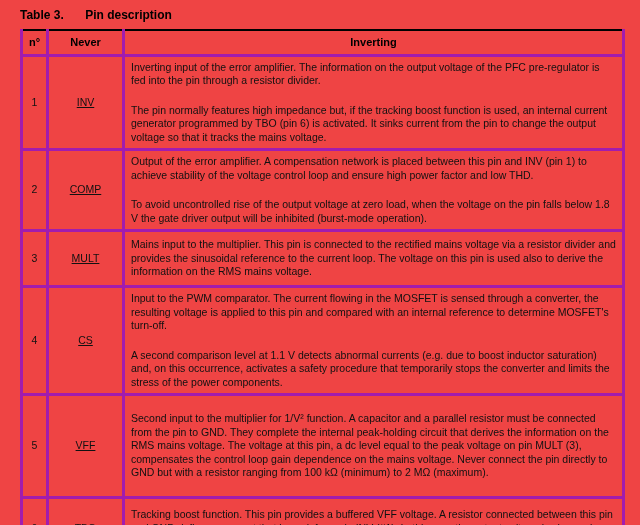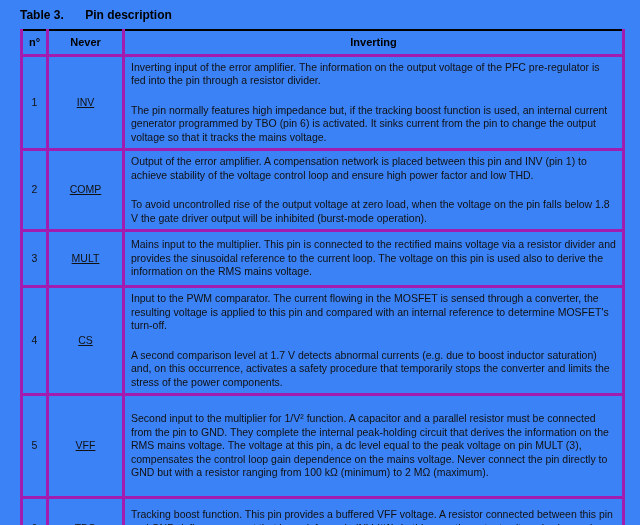--- a/index.html
+++ b/index.html
@@ -4,21 +4,21 @@
 <style>
   html, body {
     margin: 0;
     padding: 0;
     background: #ffffff;
   }
   .page {
     position: relative;
     width: 640px;
     height: 525px;
-    background: #3b82f6;
+    background: #ef4444;
     box-sizing: border-box;
     padding: 8px 12px 0 20px;
     font-family: "Liberation Sans", "DejaVu Sans", sans-serif;
     color: #111111;
   }
   .caption {
     font-size: 12px;
     font-weight: bold;
     color: #000000;
     margin: 0 0 7px 0;
@@ -108,21 +108,21 @@
           <td class="cell-name">MULT</td>
           <td class="cell-fn">
             <p>Mains input to the multiplier. This pin is connected to the rectified mains voltage via a resistor divider and provides the sinusoidal reference to the current loop. The voltage on this pin is used also to derive the information on the RMS mains voltage.</p>
           </td>
         </tr>
         <tr style="height: 87px;">
           <td class="cell-num">4</td>
           <td class="cell-name">CS</td>
           <td class="cell-fn">
             <p>Input to the PWM comparator. The current flowing in the MOSFET is sensed through a converter, the resulting voltage is applied to this pin and compared with an internal reference to determine MOSFET's turn-off.</p>
-            <p>A second comparison level at 1.7 V detects abnormal currents (e.g. due to boost inductor saturation) and, on this occurrence, activates a safety procedure that temporarily stops the converter and limits the stress of the power components.</p>
+            <p>A second comparison level at 1.1 V detects abnormal currents (e.g. due to boost inductor saturation) and, on this occurrence, activates a safety procedure that temporarily stops the converter and limits the stress of the power components.</p>
           </td>
         </tr>
         <tr style="height: 103px;">
           <td class="cell-num">5</td>
           <td class="cell-name">VFF</td>
           <td class="cell-fn">
             <p>Second input to the multiplier for 1/V² function. A capacitor and a parallel resistor must be connected from the pin to GND. They complete the internal peak-holding circuit that derives the information on the RMS mains voltage. The voltage at this pin, a dc level equal to the peak voltage on pin MULT (3), compensates the control loop gain dependence on the mains voltage. Never connect the pin directly to GND but with a resistor ranging from 100 kΩ (minimum) to 2 MΩ (maximum).</p>
           </td>
         </tr>
         <tr style="height: 61px;">

